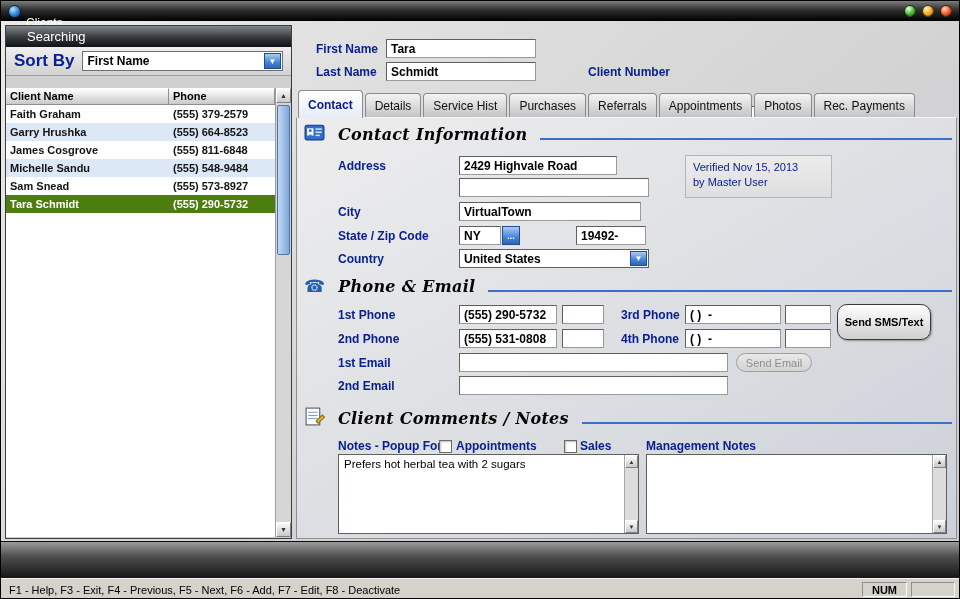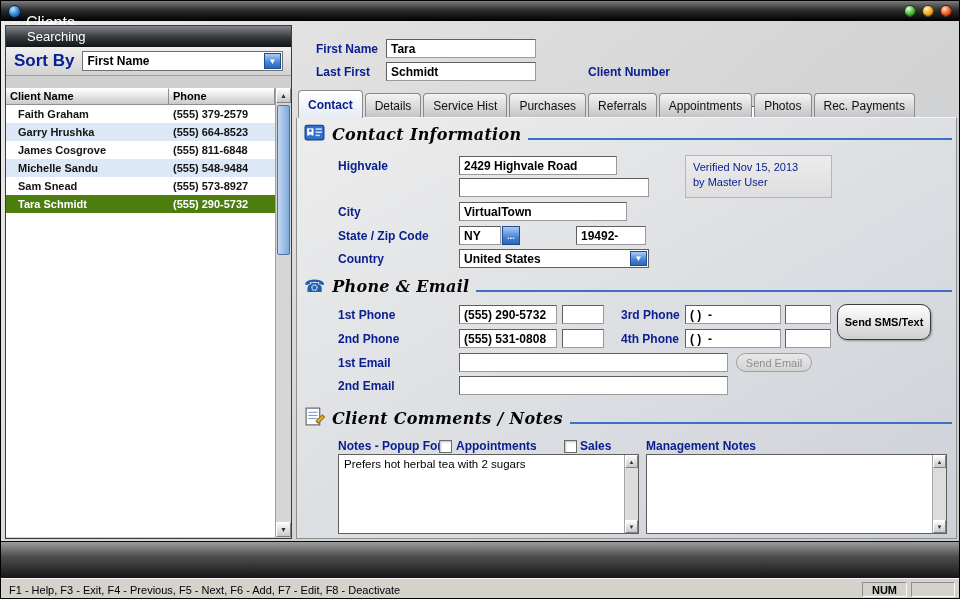--- a/index.html
+++ b/index.html
@@ -2,21 +2,21 @@
 <html><head>
 <meta charset="utf-8">
 <style>
 *{margin:0;padding:0;box-sizing:border-box;}
 html,body{background:#9a9a9a;font-family:"Liberation Sans",sans-serif;}
 .window{position:relative;width:960px;height:599px;background:linear-gradient(140deg,#eaeaea 0%,#d4d4d4 55%,#c7cacf 100%);border:1px solid #000;overflow:hidden;}
 
 
 .titlebar{position:absolute;left:0;top:0;right:0;height:20px;background:linear-gradient(#7c7c7c,#2e2e2e 45%,#000);display:flex;align-items:center;gap:5px;padding:0 7px;}
 .app-icon{width:13px;height:13px;border-radius:50%;background:radial-gradient(circle at 35% 30%,#b8e6ff,#2e7fd0 55%,#0a3f7e);border:1px solid #06233f;}
-.window-title{color:#fff;font-size:16px;margin-top:24px;}
+.window-title{color:#fff;font-size:12px;margin-top:24px;}
 .win-controls{margin-left:auto;display:flex;gap:6px;align-items:center;}
 .win-btn{width:12px;height:12px;border-radius:50%;border:1px solid rgba(0,0,0,.65);}
 .win-btn.g{background:radial-gradient(circle at 35% 28%,#eaffe2,#49b832 55%,#1d7410);}
 .win-btn.y{background:radial-gradient(circle at 35% 28%,#fff3c8,#f2a51f 55%,#b06a00);}
 .win-btn.r{background:radial-gradient(circle at 35% 28%,#ffd9c4,#ee5a24 55%,#a32300);}
 
 
 .left-panel{position:absolute;left:4px;top:24px;width:287px;height:514px;background:#cfcfcf;border:1px solid #3c3c3c;}
 .search-header{position:absolute;left:0;right:0;top:0;height:21px;background:linear-gradient(#83878d,#35383c 55%,#101214);color:#fff;font-size:13px;display:flex;align-items:center;padding-left:21px;}
 .sort-row{position:absolute;left:0;right:0;top:21px;height:29px;background:linear-gradient(#efefef,#d2d2d2);display:flex;align-items:center;gap:8px;padding:0 8px;border-bottom:1px solid #9f9f9f;}
@@ -24,40 +24,40 @@
 .combo{flex:1;position:relative;height:20px;background:#fff;border:1px solid #6f6f6f;font-size:12px;font-weight:bold;display:flex;align-items:center;padding:0 20px 0 4px;color:#000;}
 .combo-arrow{position:absolute;right:1px;top:1px;bottom:1px;width:17px;background:linear-gradient(#aacdf2,#4583d6 60%,#2f66b4);border:1px solid #1d4c93;color:#fff;font-size:8px;display:flex;align-items:center;justify-content:center;}
 .list-header{position:absolute;left:0;top:62px;right:16px;height:17px;display:flex;}
 .th{background:linear-gradient(#ffffff,#c9c9c9);border-top:1px solid #fff;border-right:1px solid #8f8f8f;border-bottom:1px solid #8f8f8f;font-size:11px;font-weight:bold;color:#000;padding:1px 4px;}
 .th.name{width:163px;}
 .th.phone{flex:1;}
 .list-body{position:absolute;left:0;top:79px;right:16px;bottom:1px;background:#fff;overflow:hidden;}
 .client-row{display:flex;height:18px;align-items:center;font-size:11px;font-weight:bold;color:#131313;}
 .client-row.alt{background:#dde8f7;}
 .client-row.selected{background:#4d7c0f;color:#fff;}
-.c-name{width:163px;padding-left:12px;}
+.c-name{width:163px;padding-left:4px;}
 .c-phone{flex:1;padding-left:4px;}
 .vscroll{position:absolute;right:0;top:62px;bottom:1px;width:16px;background:#d6d6d6;border-left:1px solid #9f9f9f;}
 .sb-btn{position:absolute;left:0;width:15px;height:15px;background:linear-gradient(#fbfbfb,#c9c9c9);border:1px solid;border-color:#fff #808080 #808080 #fff;color:#333;font-size:7px;display:flex;align-items:center;justify-content:center;}
 .sb-btn.up{top:0;}
 .sb-btn.down{bottom:0;}
 .sb-thumb{position:absolute;left:1px;width:13px;top:17px;height:150px;background:linear-gradient(90deg,#c4d8f2,#7fa8dd);border:1px solid #4a72ab;border-radius:2px;}
 
 
 .lbl{position:absolute;font-size:12px;font-weight:bold;color:#0b2090;white-space:nowrap;}
 .inp{position:absolute;height:19px;background:#fff;border:1px solid #5f5f5f;border-right-color:#9a9a9a;border-bottom-color:#9a9a9a;font:bold 12px "Liberation Sans",sans-serif;color:#000;padding:0 4px;}
 
 
 .tabs{position:absolute;left:297px;top:89px;height:28px;display:flex;align-items:flex-end;gap:2px;}
 .tab{height:25px;display:flex;align-items:center;padding:0 9px;background:linear-gradient(#f4f4f4,#c2c2c2);border:1px solid #8a8a8a;border-bottom:none;border-radius:4px 4px 0 0;font-size:12px;color:#101010;}
 .tab.active{height:28px;background:linear-gradient(#ffffff,#e6ecf5);font-weight:bold;color:#0b2090;position:relative;z-index:3;}
 .content{position:absolute;left:295px;top:116px;width:661px;height:422px;background:linear-gradient(150deg,#ededed,#ccd1d8);border:1px solid #8f8f8f;border-top-color:#f5f5f5;}
 
 
-.section-head{position:absolute;display:flex;align-items:center;gap:7px;}
+.section-head{position:absolute;display:flex;align-items:center;gap:13px;}
 .sec-title{font-family:"DejaVu Serif",serif;font-style:italic;font-weight:bold;font-size:16px;color:#050505;white-space:nowrap;letter-spacing:.3px;}
 .sec-line{flex:1;height:2px;background:#3f6fc4;margin-top:9px;}
 .phone-glyph{font-size:17px;color:#1f5fae;line-height:18px;}
 
 .verified{position:absolute;background:linear-gradient(#ececec,#dedede);border:1px solid #b5b5b5;color:#0b2090;font-size:11px;padding:4px 7px;line-height:15px;}
 
 .pill{position:absolute;display:flex;align-items:center;justify-content:center;border:1px solid #3a3a3a;border-radius:10px;background:linear-gradient(#ffffff,#cfcfcf);font-size:11px;font-weight:bold;color:#000;box-shadow:1px 1px 2px rgba(0,0,0,.35);}
 .pill.disabled{color:#8f8f8f;border-color:#9e9e9e;background:linear-gradient(#e9e9e9,#d3d3d3);box-shadow:none;font-weight:normal;}
 .blue-sq{position:absolute;width:18px;height:19px;background:linear-gradient(#aacdf2,#4583d6 60%,#2f66b4);border:1px solid #1d4c93;color:#fff;display:flex;align-items:center;justify-content:center;font-size:9px;font-weight:bold;}
 .combo-abs{position:absolute;height:19px;background:#fff;border:1px solid #5f5f5f;font:bold 12px "Liberation Sans",sans-serif;display:flex;align-items:center;padding:0 20px 0 4px;color:#000;}
@@ -134,21 +134,21 @@
     </div>
     <div class="vscroll">
       <span class="sb-btn up">▲</span>
       <span class="sb-thumb"></span>
       <span class="sb-btn down">▼</span>
     </div>
   </div>
 
   <span class="lbl" style="left:315px;top:41px;">First Name</span>
   <input class="inp" style="left: 385px; top: 38px; width: 150px;" value="Tara">
-  <span class="lbl" style="left:315px;top:64px;">Last First</span>
+  <span class="lbl" style="left:315px;top:64px;">Last Name</span>
   <input class="inp" style="left: 385px; top: 61px; width: 150px;" value="Schmidt">
   <span class="lbl" style="left:587px;top:64px;">Client Number</span>
   <input class="inp" style="left: 683px; top: 61px; width: 117px; margin-top: 44px;" value="00000039">
 
   <div class="tabs">
     <span class="tab active">Contact</span>
     <span class="tab">Details</span>
     <span class="tab">Service Hist</span>
     <span class="tab">Purchases</span>
     <span class="tab">Referrals</span>
@@ -168,31 +168,31 @@
         <path d="M3.8 13 Q6 10.6 8.2 13 Z" fill="#2f6fce"></path>
         <rect x="11" y="6" width="6" height="1.5" fill="#cfe2ff"></rect>
         <rect x="11" y="9" width="6" height="1.5" fill="#cfe2ff"></rect>
         <rect x="11" y="12" width="4" height="1.5" fill="#cfe2ff"></rect>
       </svg>
     </span>
     <span class="sec-title">Contact Information</span>
     <span class="sec-line"></span>
   </div>
 
-  <span class="lbl" style="left:337px;top:158px;">Highvale</span>
+  <span class="lbl" style="left:337px;top:158px;">Address</span>
   <input class="inp" style="left: 458px; top: 155px; width: 158px;" value="2429 Highvale Road">
   <input class="inp" style="left: 458px; top: 177px; width: 190px;" value="">
 
   <div class="verified" style="left:684px;top:154px;width:147px;height:43px;">
     <div>Verified Nov 15, 2013</div>
     <div>by Master User</div>
   </div>
 
   <span class="lbl" style="left:337px;top:204px;">City</span>
-  <input class="inp" style="left: 458px; top: 201px; width: 168px;" value="VirtualTown">
+  <input class="inp" style="left: 458px; top: 201px; width: 182px;" value="VirtualTown">
 
   <span class="lbl" style="left:337px;top:228px;">State / Zip Code</span>
   <input class="inp" style="left: 458px; top: 225px; width: 42px;" value="NY">
   <span class="blue-sq" style="left:501px;top:225px;">...</span>
   <input class="inp" style="left: 575px; top: 225px; width: 70px;" value="19492-">
 
   <span class="lbl" style="left:337px;top:251px;">Country</span>
   <div class="combo-abs" style="left:458px;top:248px;width:190px;">
     <span>United States</span>
     <span class="combo-arrow">▼</span>

